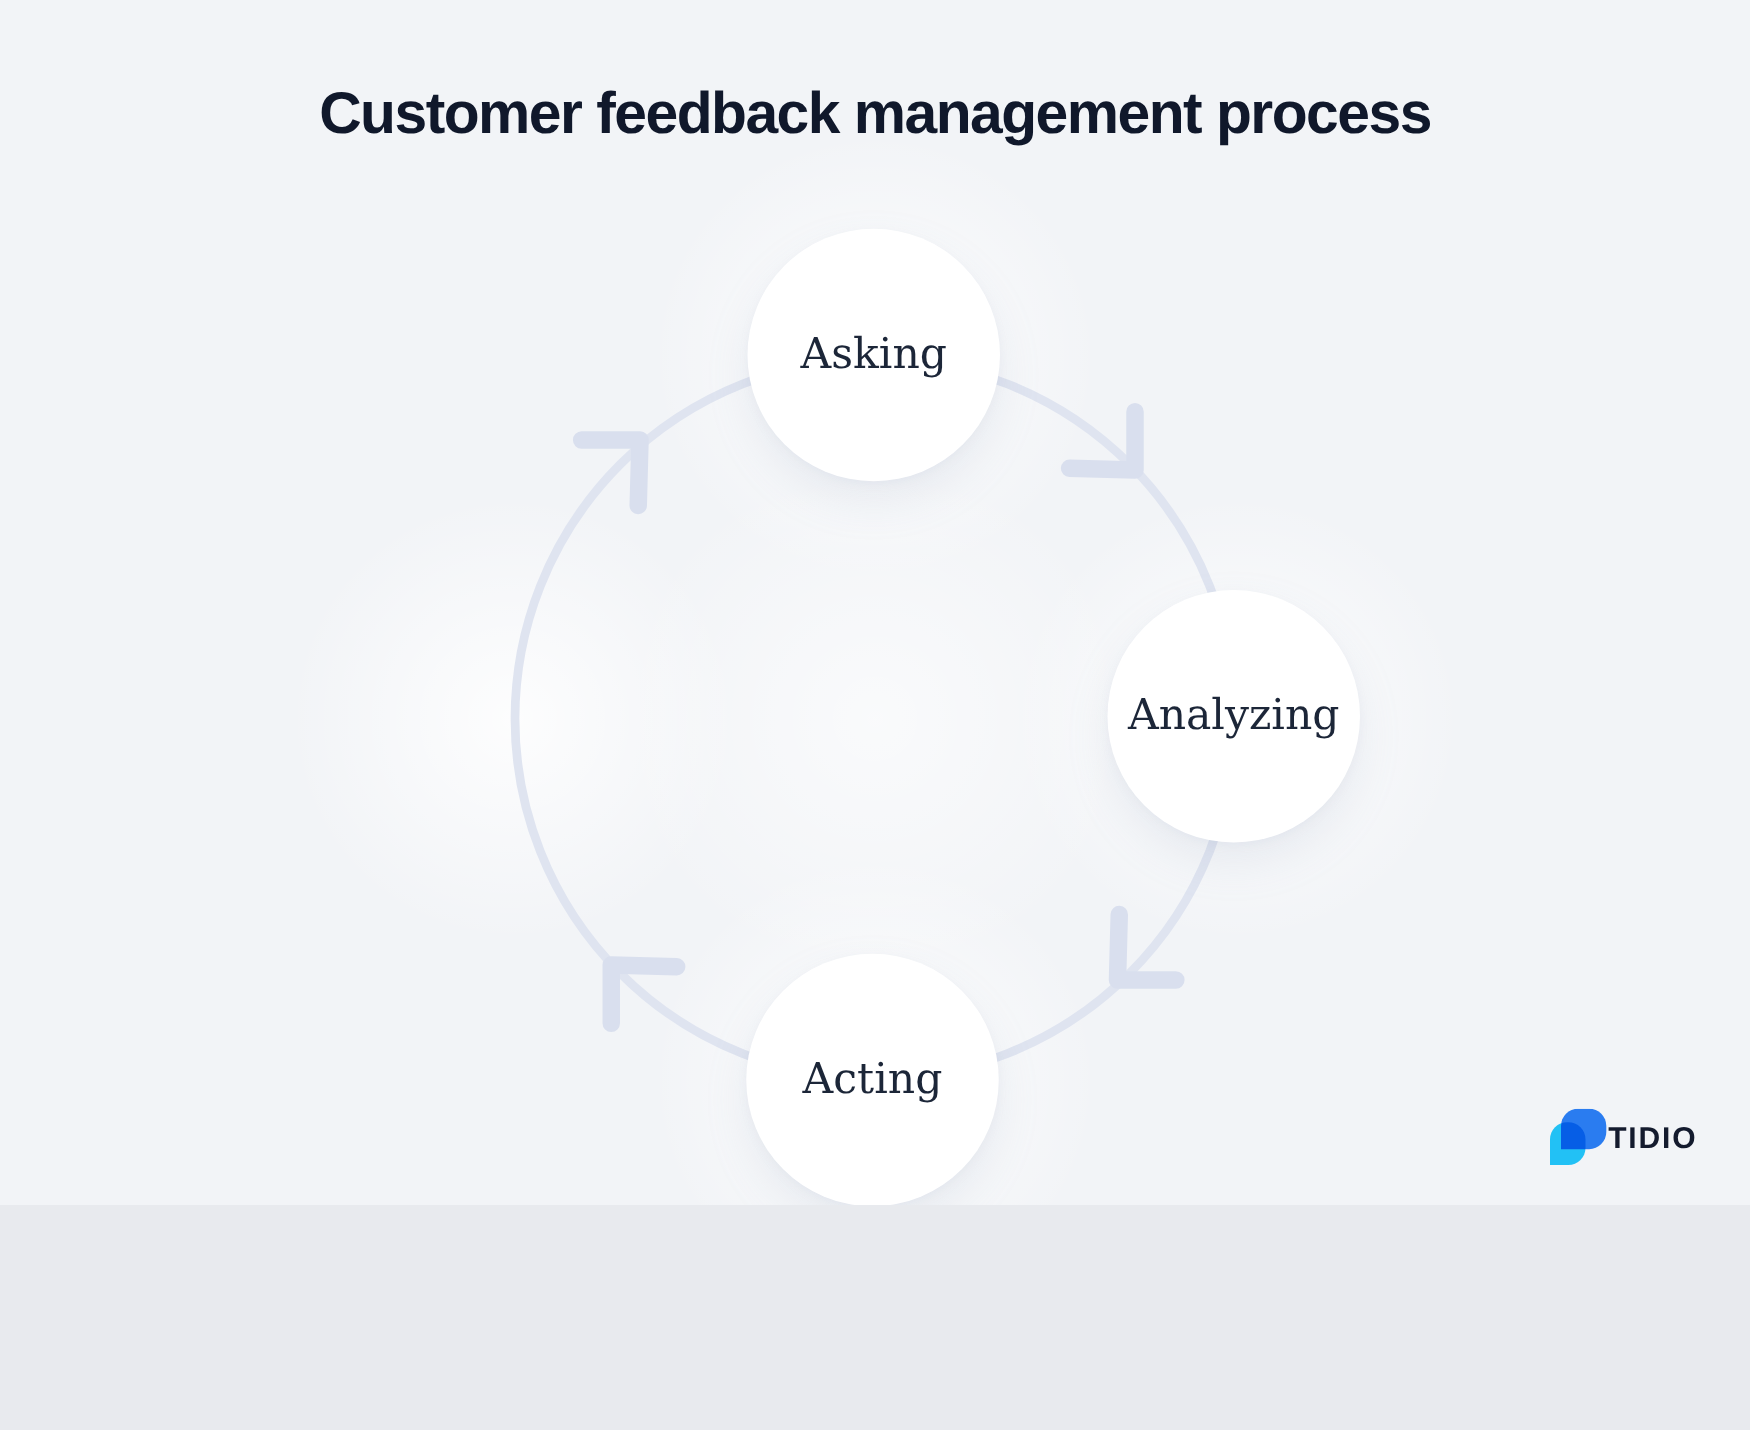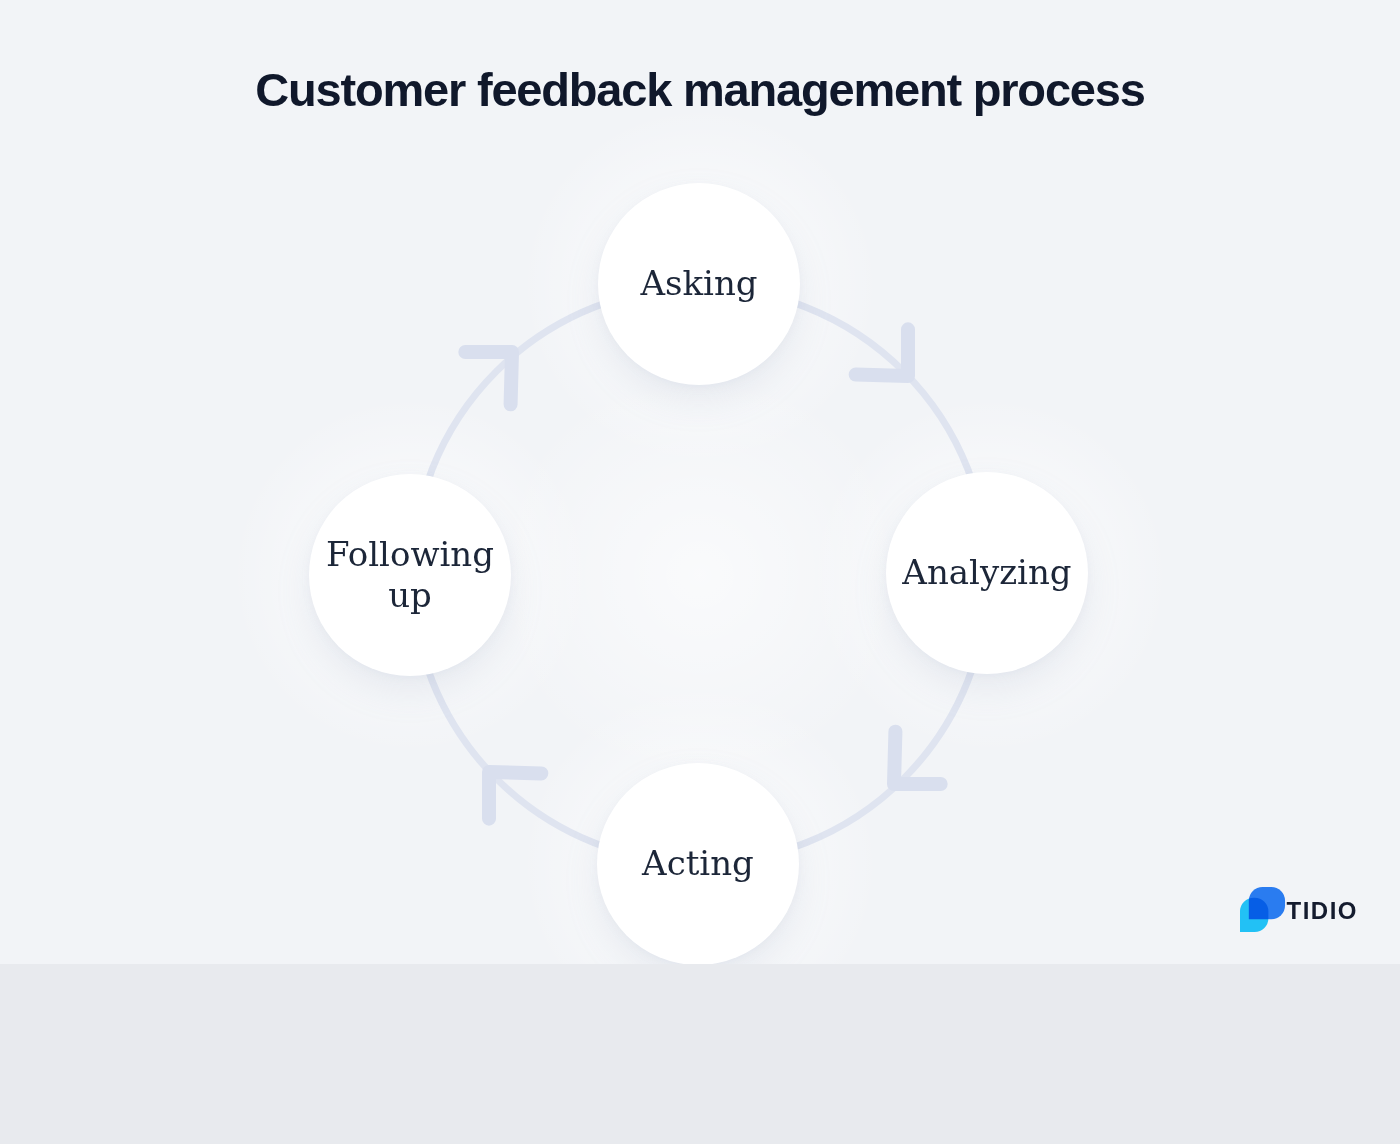--- a/index.html
+++ b/index.html
@@ -58,21 +58,21 @@
 
   .node{
     position:absolute;
     width:202px;
     height:202px;
     border-radius:50%;
     background:var(--color-node_fill,#ffffff);
     display:flex;
     align-items:center;
     justify-content:center;
-    text-align:center;
+    text-align:right;
     box-shadow:0 16px 34px rgba(155,167,195,0.16), 0 3px 8px rgba(155,167,195,0.08);
   }
   .node .label{
     font-family:"DejaVu Serif","Liberation Serif",serif;
     font-size:34px;
     line-height:1.22;
     color:var(--color-node_text,#1c2638);
     max-width:180px;
   }
   .node-asking      {left:598px; top:183px;}
@@ -125,23 +125,20 @@
 
   <div class="node node-asking">
     <span class="label">Asking</span>
   </div>
   <div class="node node-acting">
     <span class="label">Acting</span>
   </div>
   <div class="node node-analyzing">
     <span class="label">Analyzing</span>
   </div>
-  <div class="node node-following-up">
-    <span class="label">Following up</span>
-  </div>
 
   <div class="brand">
     <svg class="brand-mark" viewBox="0 0 48 48" aria-hidden="true">
       <path fill="#22c1f5" d="M0 25 A14 14 0 0 1 14 11 L15 11 A14 14 0 0 1 29 25 L29 32 A14 14 0 0 1 15 46 L0 46 Z"></path>
       <path class="blend" fill="#2a7cf0" d="M9 14 A14 14 0 0 1 23 0 L32 0 A14 14 0 0 1 46 14 L46 19 A14 14 0 0 1 32 33 L9 33 Z"></path>
     </svg>
     <span class="wordmark">TIDIO</span>
   </div>
 
 </div>

